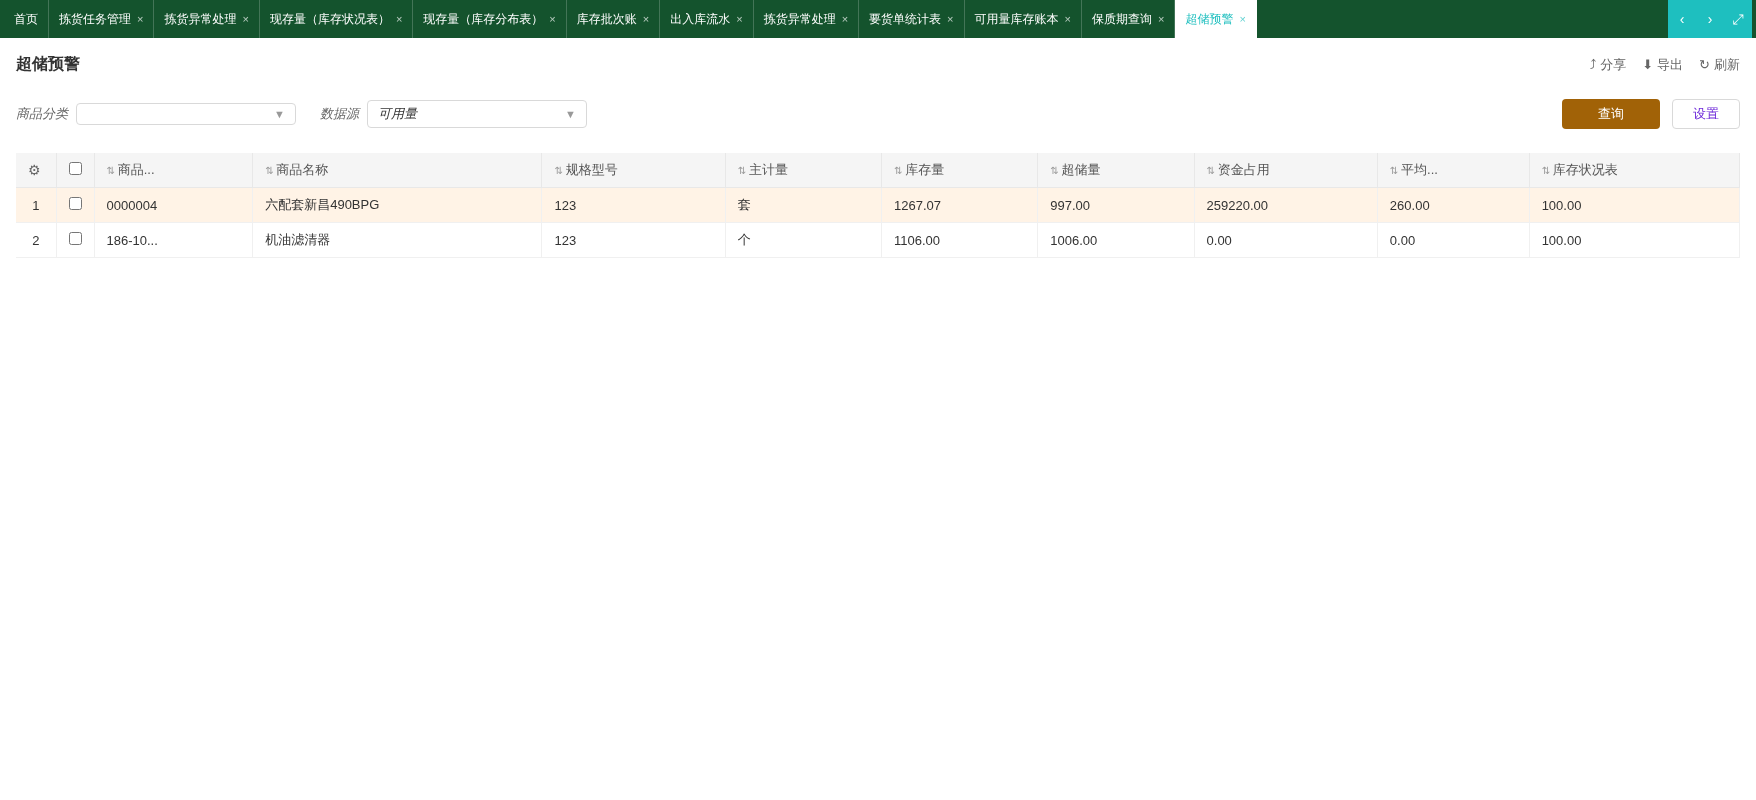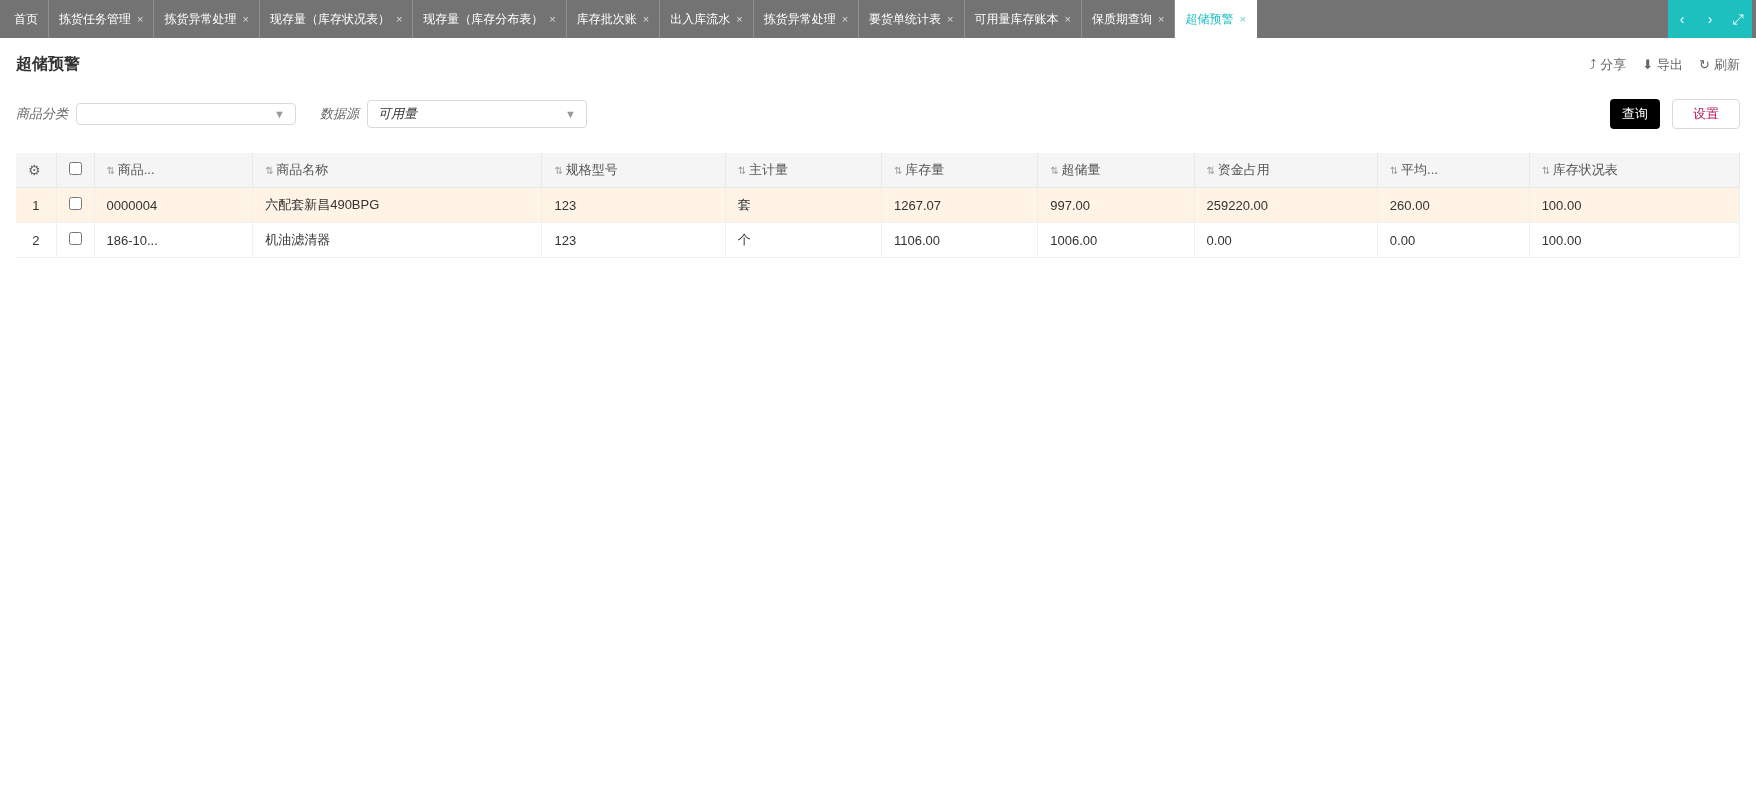--- a/index.html
+++ b/index.html
@@ -2,21 +2,21 @@
 <html><head>
   <meta charset="utf-8">
   <style>
     * { margin: 0; padding: 0; box-sizing: border-box; }
     body { font-family: 'Microsoft YaHei', Arial, sans-serif; font-size: 13px; background: #fff; color: #333; overflow-x: hidden; }
 
     
     .top-nav {
       display: flex;
       align-items: center;
-      background: #737373;
+      background: #14532d;
       height: 38px;
       padding: 0 4px;
       overflow: hidden;
     }
     .nav-tab {
       display: flex;
       align-items: center;
       height: 38px;
       padding: 0 10px;
       color: #fff;
@@ -108,32 +108,32 @@
       background: #fff;
       cursor: pointer;
       justify-content: space-between;
       font-size: 13px;
       color: #333;
     }
     .filter-select .chevron { color: #999; font-size: 11px; }
 
     
     .btn-query {
-      background: #000000;
+      background: #a16207;
       color: #fff;
       border: none;
       border-radius: 4px;
-      padding: 6px 12px;
+      padding: 6px 36px;
       font-size: 13px;
       cursor: pointer;
       margin-left: auto;
     }
     .btn-settings {
       background: #fff;
-      color: #be185d;
+      color: #6d28d9;
       border: 1px solid #d9d9d9;
       border-radius: 4px;
       padding: 5px 20px;
       font-size: 13px;
       cursor: pointer;
       margin-left: 4px;
     }
 
     
     .data-table {

